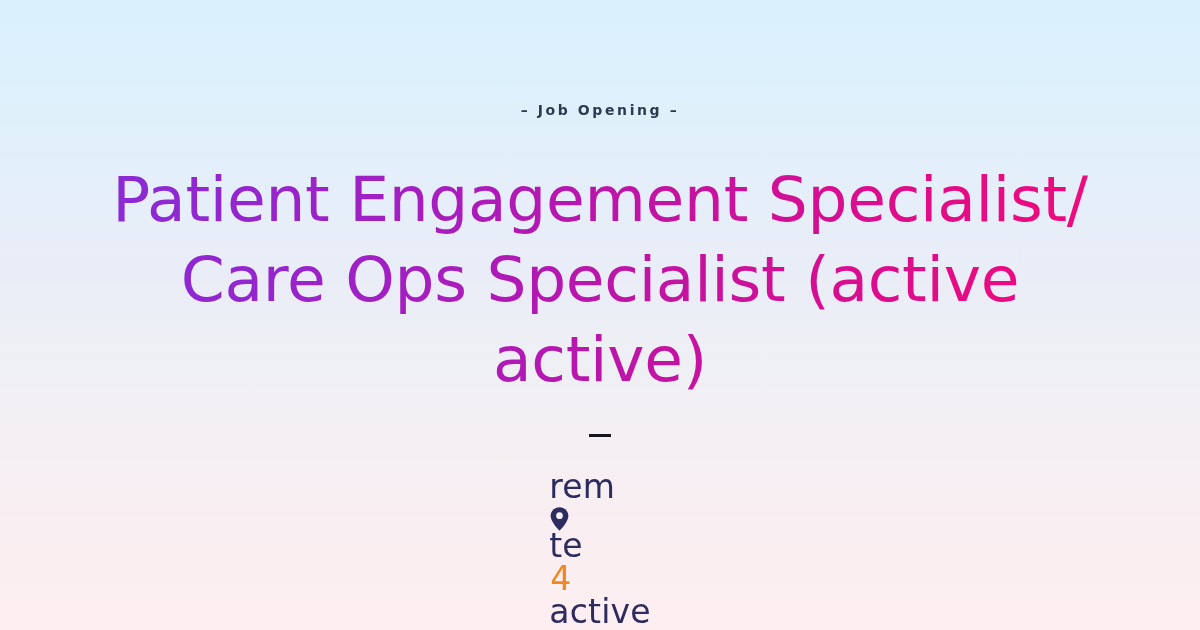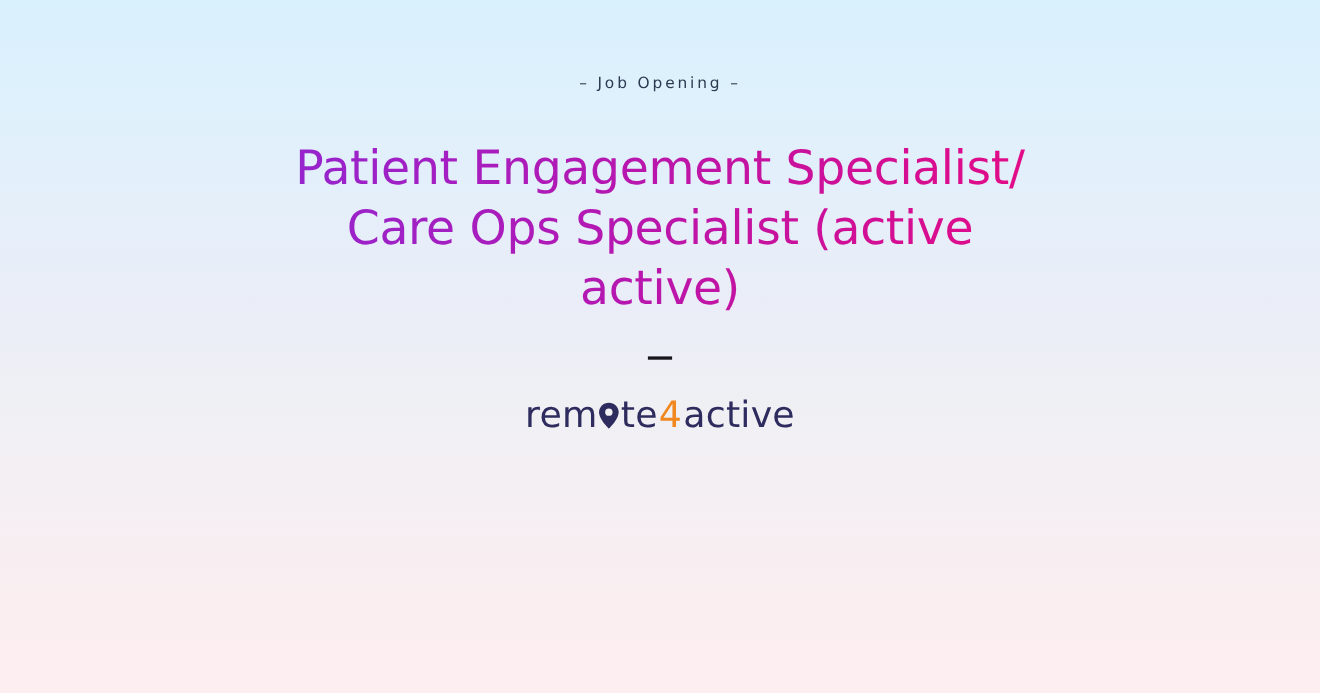--- a/index.html
+++ b/index.html
@@ -41,36 +41,36 @@
     width: 1010px;
     margin: 0 auto;
     display: flex;
     flex-direction: column;
     align-items: center;
     text-align: center;
   }
 
   
   .eyebrow {
-    margin-top: 69px;
+    margin-top: 103px;
     font-size: 14px;
-    font-weight: 400;
+    font-weight: 700;
     letter-spacing: 2.6px;
     color: #2c3a50;
     white-space: nowrap;
     line-height: 1;
   }
 
   
   .title {
     margin: 0;
     padding: 0;
     margin-top: 43px;
     width: 1010px;
-    font-size: 43px;
+    font-size: 63px;
     font-weight: 400;
     line-height: 1.27;
     letter-spacing: -0.3px;
     text-align: center;
     background-image: linear-gradient(
       90deg,
       #8a2bd6 0%,
       #9326cf 14%,
       #a31fc2 30%,
       #b617b0 46%,
@@ -99,20 +99,21 @@
     margin-top: 33px;
     display: flex;
     align-items: baseline;
     justify-content: space-between;
     font-size: 33px;
     font-weight: 400;
     letter-spacing: 0.2px;
     color: #2e2b5e;
     line-height: 1;
     white-space: nowrap;
+    flex-direction: column;
   }
 
   .logo-part {
     display: inline-block;
   }
 
   .logo-four {
     color: #f0881f;
     display: inline-block;
     padding: 0 1px;

